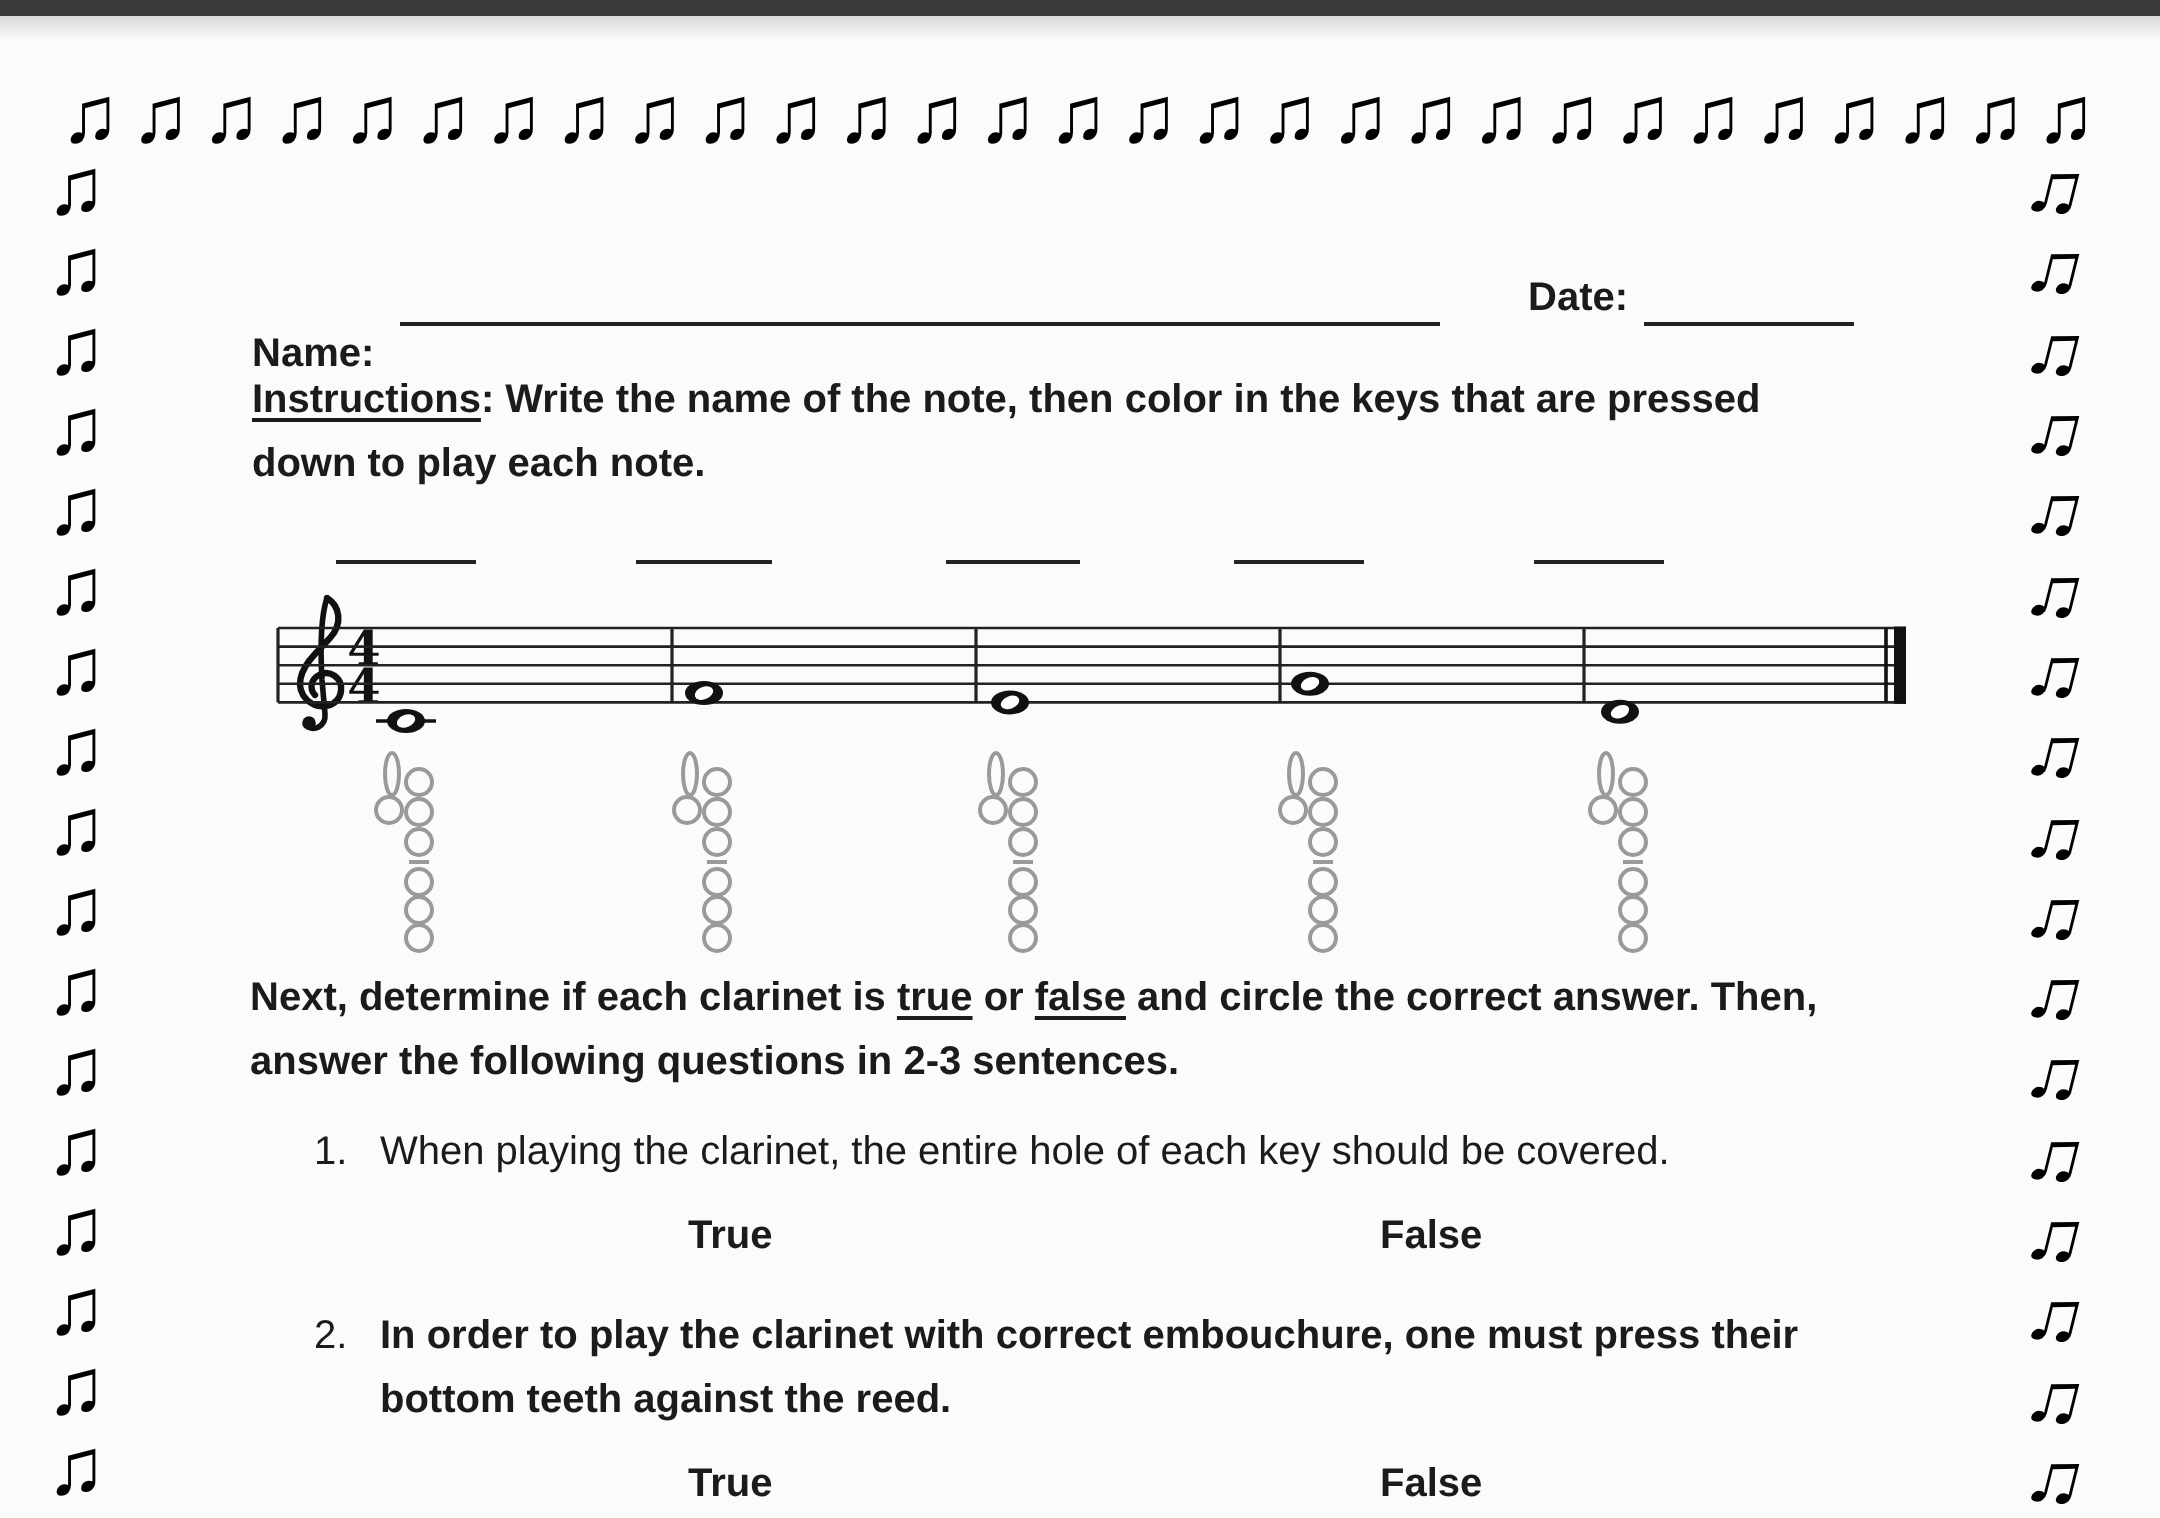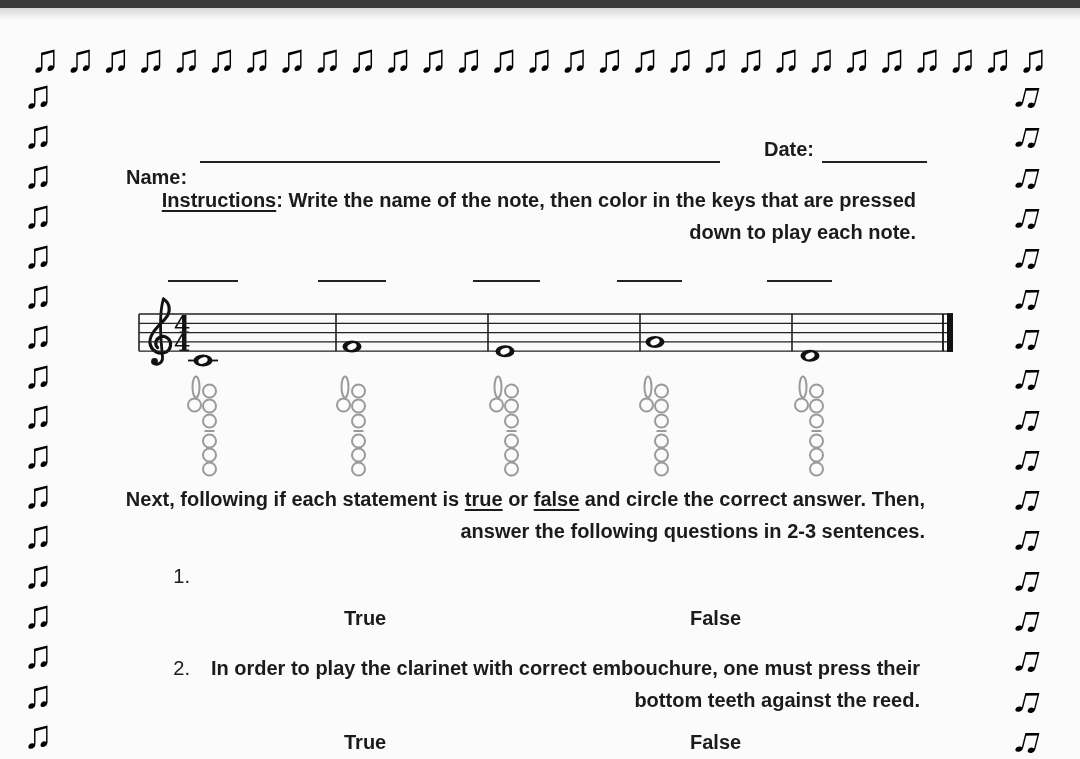--- a/index.html
+++ b/index.html
@@ -17,21 +17,21 @@
        justify-content:space-between;align-items:center;font-size:40px;line-height:1;color:#000;}
   .border-col.left{left:14px;}
   .border-col.right{left:1004px;}
   .border-col.right span{transform:rotate(14deg);}
   .bnote{display:block;}
   
   .t{font-size:20px;}
   .bold{font-weight:700;}
   .u{text-decoration:underline;text-decoration-thickness:2px;text-underline-offset:3px;}
   .rule{border-top:2px solid #222;height:0;}
-  .para{line-height:32px;text-align:right;}
+  .para{line-height:32px;}
   .q-row{display:flex;}
   .q-num{flex:0 0 33px;}
   .tf{width:1080px;}
   .tf .true{position:absolute;left:344px;}
   .tf .false{position:absolute;left:690px;}
   .blank{position:absolute;top:0;border-top:2px solid #222;height:0;}
   svg text{font-family:"DejaVu Serif",serif;font-weight:700;}
 </style>
 </head>
 <body>
@@ -196,24 +196,25 @@
     <circle cx="801.5" cy="405" r="6.5" fill="none" stroke="#9a9a9a" stroke-width="2"></circle>
     <circle cx="816.5" cy="391" r="6.5" fill="none" stroke="#9a9a9a" stroke-width="2"></circle>
     <circle cx="816.5" cy="406" r="6.5" fill="none" stroke="#9a9a9a" stroke-width="2"></circle>
     <circle cx="816.5" cy="421" r="6.5" fill="none" stroke="#9a9a9a" stroke-width="2"></circle>
     <line x1="811.5" y1="431" x2="821.5" y2="431" stroke="#9a9a9a" stroke-width="2"></line>
     <circle cx="816.5" cy="441" r="6.5" fill="none" stroke="#9a9a9a" stroke-width="2"></circle>
     <circle cx="816.5" cy="455" r="6.5" fill="none" stroke="#9a9a9a" stroke-width="2"></circle>
     <circle cx="816.5" cy="469" r="6.5" fill="none" stroke="#9a9a9a" stroke-width="2"></circle>
   </svg>
 
-<div class="abs t bold para" style="left:125px;top:483px;width:800px;"><span>Next, following if each statement is </span><span class="u">true</span><span> or </span><span class="u">false</span><span> and circle the correct answer. Then, answer the following questions in 2-3 sentences.</span></div>
+<div class="abs t bold para" style="left:125px;top:483px;width:800px;"><span>Next, determine if each clarinet is </span><span class="u">true</span><span> or </span><span class="u">false</span><span> and circle the correct answer. Then, answer the following questions in 2-3 sentences.</span></div>
 
 <div class="abs t q-row para" style="left:157px;top:560px;width:800px;">
   <span class="q-num">1.</span>
+  <span>When playing the clarinet, the entire hole of each key should be covered.</span>
 </div>
 <div class="abs t bold tf" style="top:607px;">
   <span class="true">True</span>
   <span class="false">False</span>
 </div>
 
 <div class="abs t q-row para" style="left:157px;top:652px;">
   <span class="q-num">2.</span>
   <span style="width:730px;font-weight:bold;">In order to play the clarinet with correct embouchure, one must press their bottom teeth against the reed.</span>
 </div>

